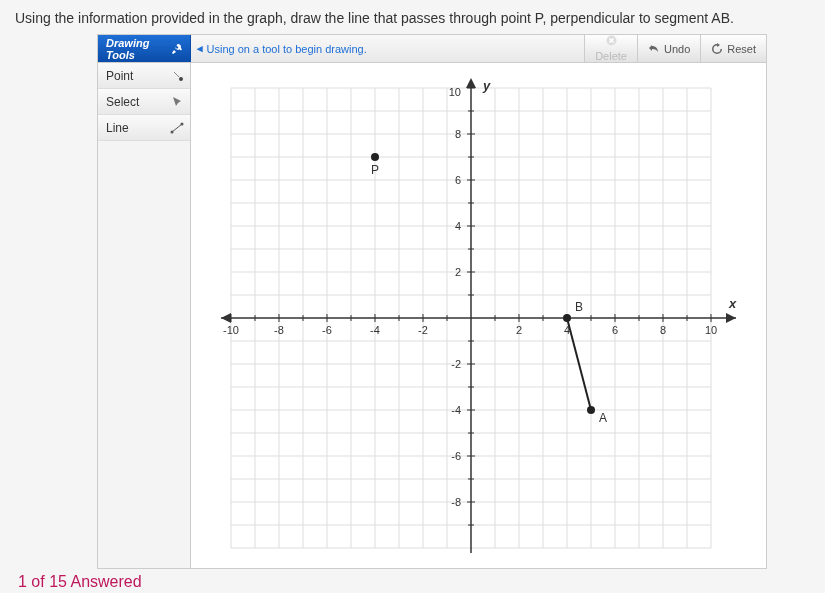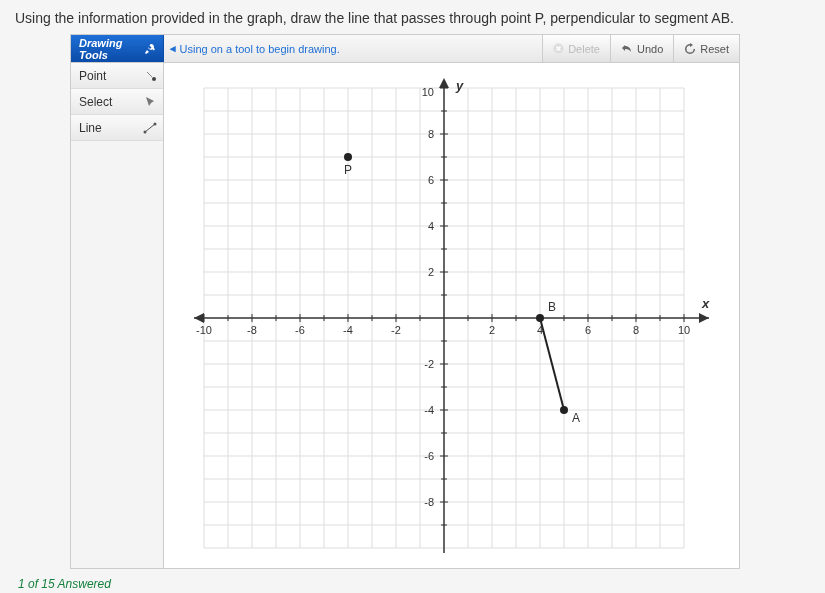--- a/index.html
+++ b/index.html
@@ -9,21 +9,21 @@
       width: 825px;
       height: 593px;
       overflow: hidden;
     }
     .question {
       padding: 10px 27px 8px 15px;
       font-size: 14px;
       color: #333;
     }
     .app {
-      margin: 0 0 0 70px;
+      margin: 0 0 0 97px;
       width: 670px;
       border: 1px solid #ccc;
       background: #fff;
     }
     .topbar {
       display: flex;
       align-items: stretch;
       height: 28px;
       background: linear-gradient(#f8f8f8,#e8e8e8);
       border-bottom: 1px solid #ccc;
@@ -60,21 +60,21 @@
     .btn {
       display: flex;
       align-items: center;
       gap: 4px;
       padding: 0 10px;
       border-left: 1px solid #ccc;
       background: linear-gradient(#fefefe,#e2e2e2);
       color: #555;
       cursor: pointer;
     }
-    .btn.disabled { color:#bbb; cursor:default; }
+    .btn.disabled { color:#bbb; cursor:default;flex-direction:column; }
     .content {
       display: flex;
       height: 505px;
     }
     .sidebar {
       width: 93px;
       border-right: 1px solid #ccc;
       background: #f4f4f4;
     }
     .tool {
@@ -96,23 +96,22 @@
       background:#fff;
     }
     .grid {
       position:absolute;
       left:30px; top:15px;
       width:520px; height:480px;
     }
     .footer {
       position:absolute;
       bottom:2px; left:18px;
-      font-size:12px;
-      color:#15803d;
-      font-style:italic;
+      font-size:16px;
+      color:#be185d;
     }
     svg { display:block; }
   </style>
 </head>
 <body>
 
 <div class="question">Using the information provided in the graph, draw the line that passes through point P, perpendicular to segment AB.</div>
 
 <div class="app">
   <div class="topbar">

